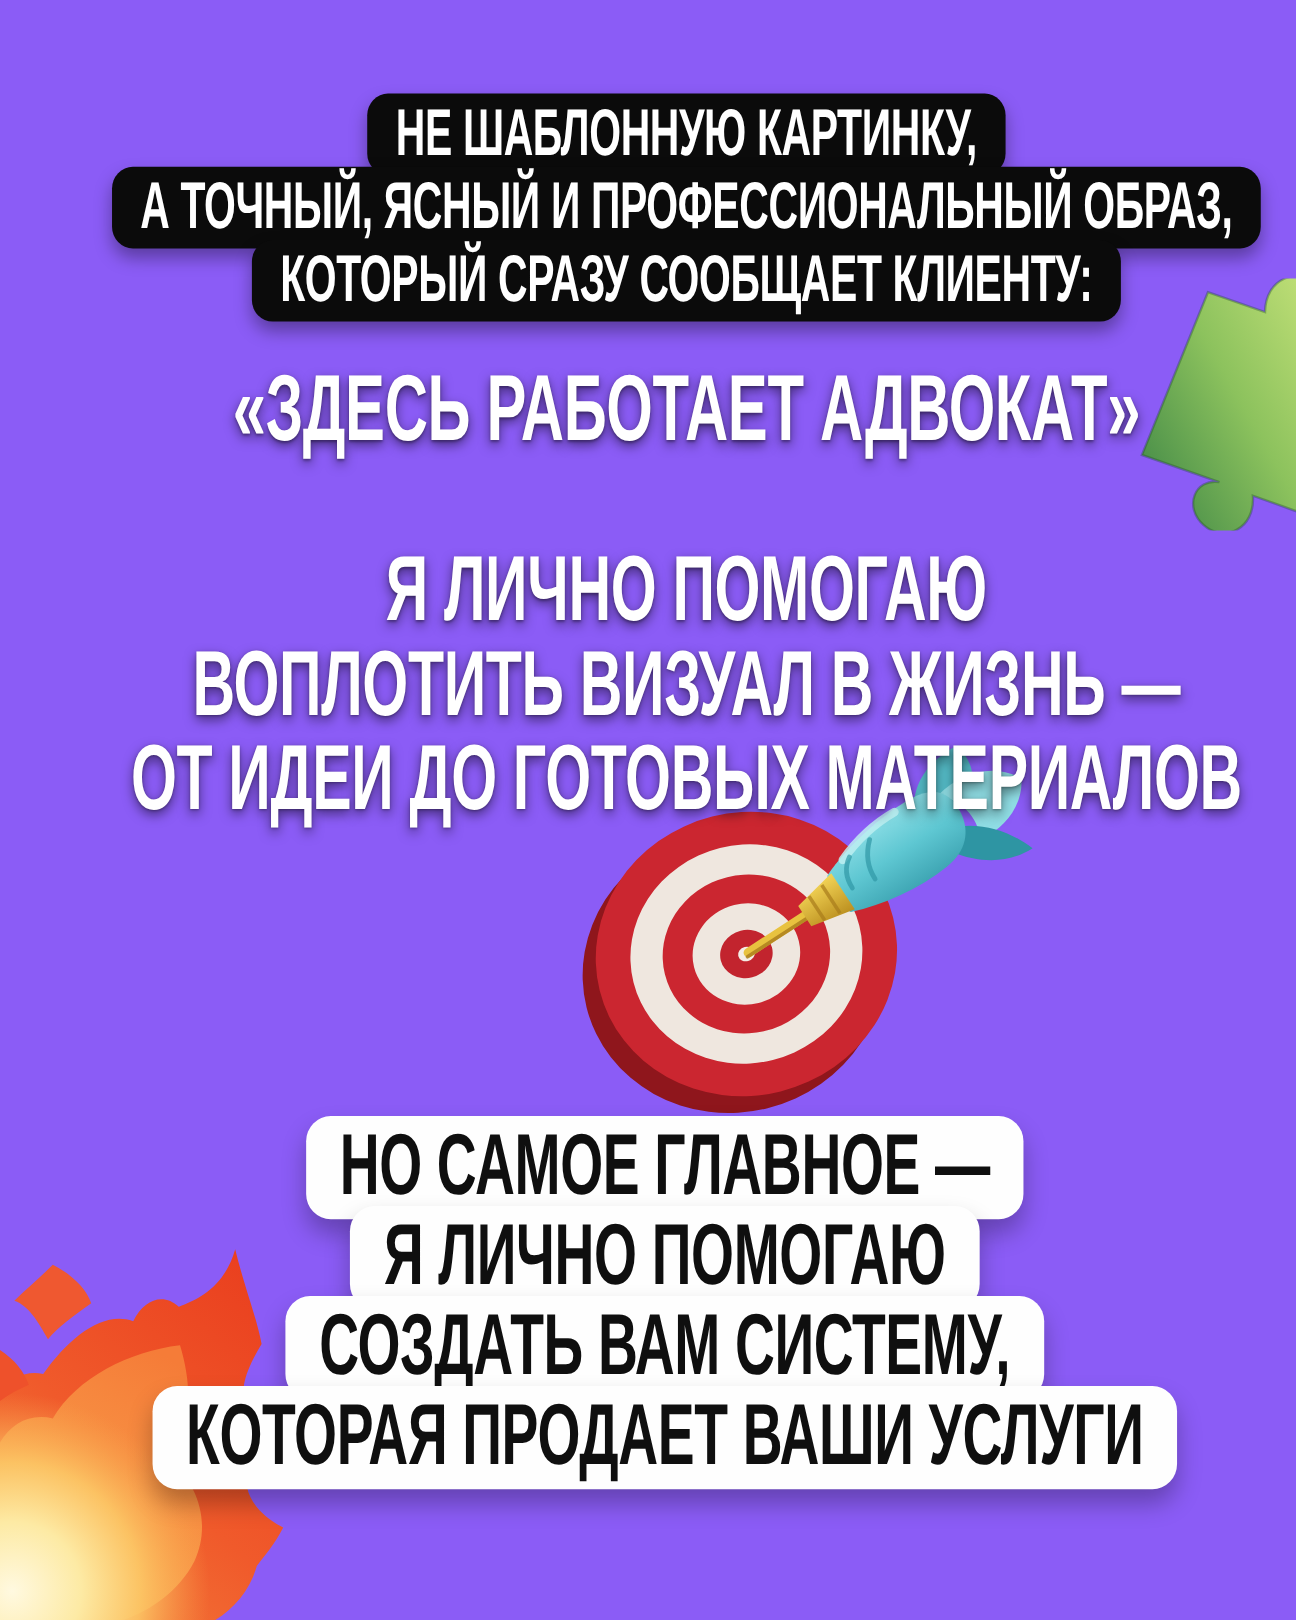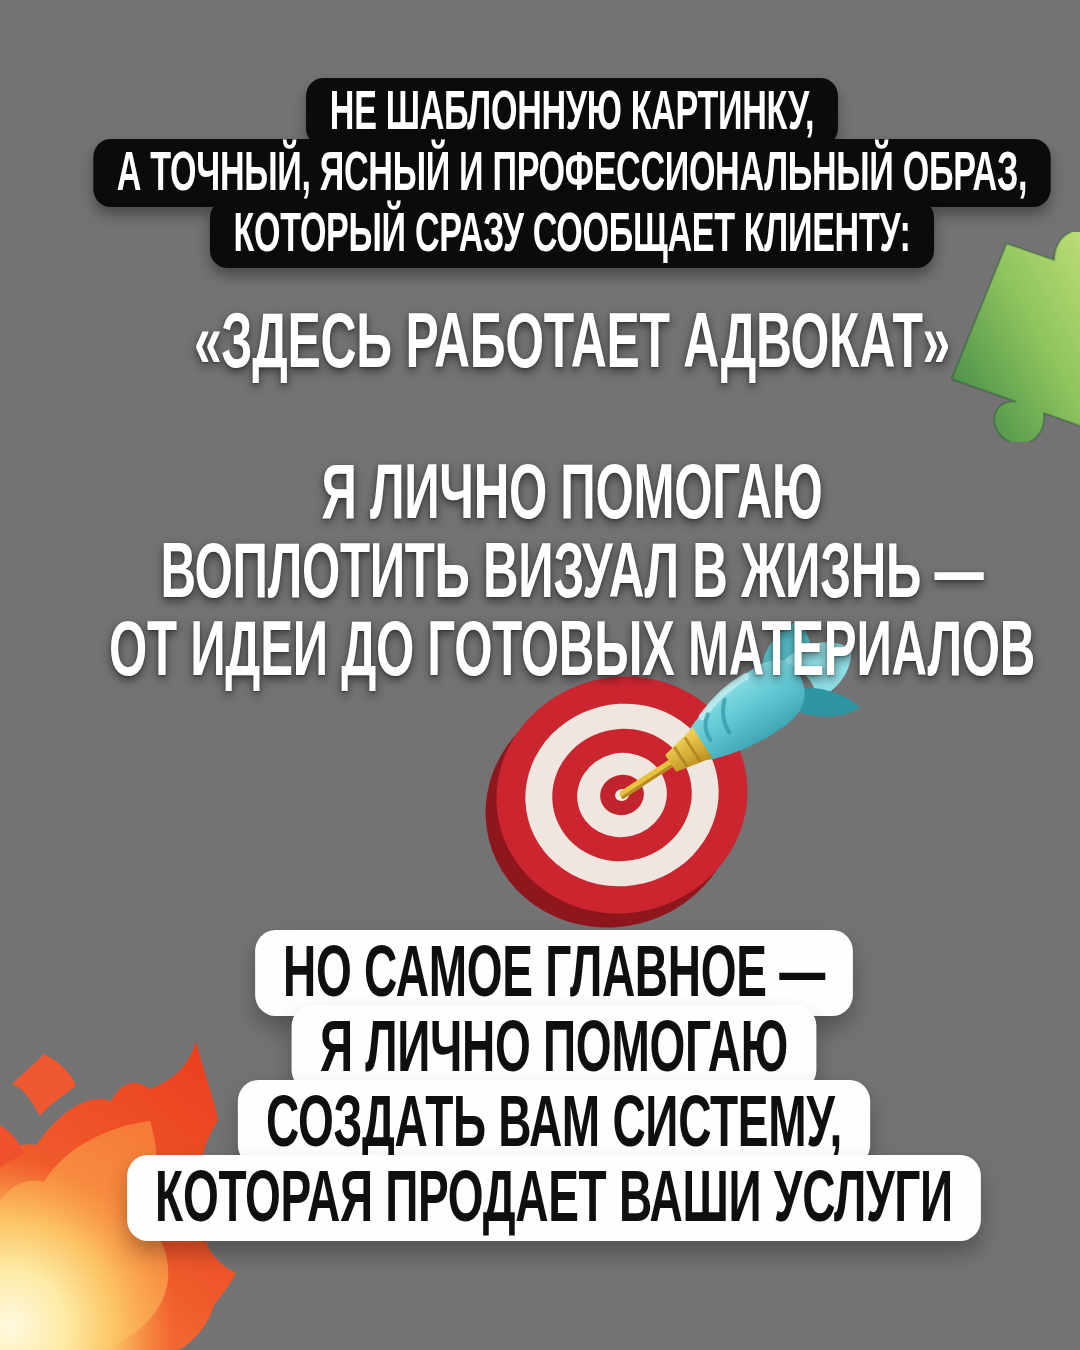--- a/index.html
+++ b/index.html
@@ -1,18 +1,18 @@
 <!DOCTYPE html>
 <html><head>
 <meta charset="utf-8">
 <style>
   html,body{margin:0;padding:0;background:#122a24;}
   .page{
     position:relative;width:1080px;height:1350px;overflow:hidden;
-    background:#737373;
+    background:#8b5cf6;
     font-family:"Liberation Sans","DejaVu Sans",sans-serif;font-weight:700;
   }
   .art{position:absolute;z-index:1;pointer-events:none;}
   .block{
     position:absolute;left:50%;width:1700px;margin-left:-850px;z-index:3;
     display:flex;flex-direction:column;align-items:center;
     transform-origin:50% 0;letter-spacing:-0.5px;
   }
   .headline{top:78px;transform:translateX(32px) scaleX(0.62);}
   .pill-dark{

